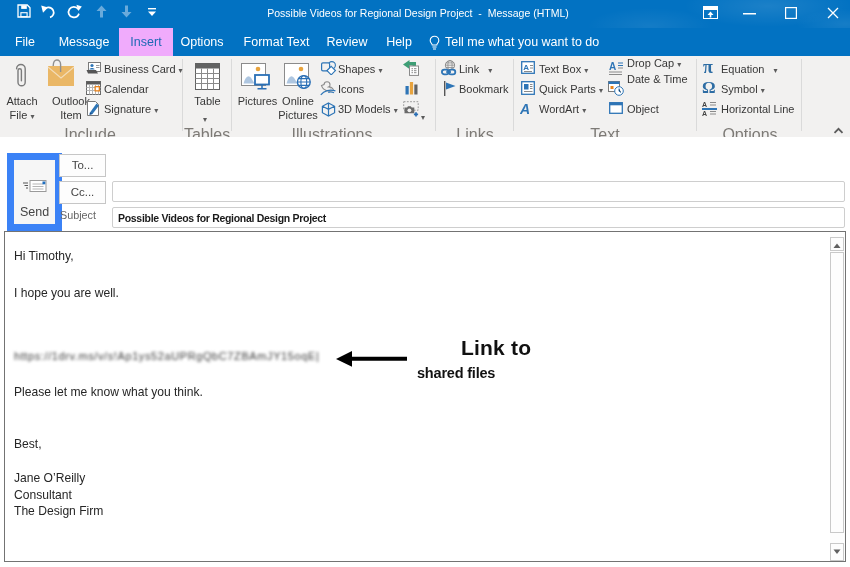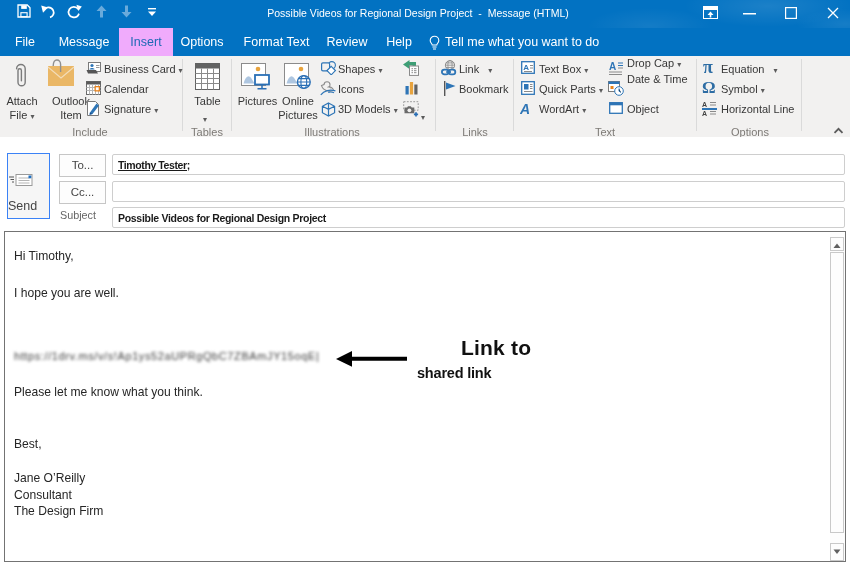--- a/index.html
+++ b/index.html
@@ -10,27 +10,27 @@
   #titlebar{position:absolute;left:0;top:0;width:850px;height:28px;background:radial-gradient(ellipse 120px 30px at 768px 6px, rgba(255,255,255,0.10), rgba(255,255,255,0) 70%),radial-gradient(ellipse 90px 26px at 650px 26px, rgba(255,255,255,0.07), rgba(255,255,255,0) 70%),radial-gradient(ellipse 70px 22px at 845px 24px, rgba(255,255,255,0.08), rgba(255,255,255,0) 70%),#0272c2;}
   #title{position:absolute;top:7px;left:0;width:100%;text-align:center;color:#fff;font-size:10.5px;}
   .qat{position:absolute;top:4px;}
   
   #tabrow{position:absolute;left:0;top:28px;width:850px;height:28px;background:#0272c2;}
   .tab{position:absolute;top:0;height:28px;line-height:28px;color:#fff;font-size:12.5px;text-align:center;}
   #tab-insert{background:#f0abfc;color:#1d69b4;}
   
   #ribbon{position:absolute;left:0;top:56px;width:850px;height:81px;background:#f2f1f0;border-bottom:1px solid #c3c3c3;}
   .gsep{position:absolute;top:2px;width:1px;height:128px;background:#dadada;}
-  .glabel{position:absolute;top:69.5px;font-size:11px;color:#7d7a76;text-align:center;}
+  .glabel{position:absolute;top:69.5px;font-size:16px;color:#7d7a76;text-align:center;}
   .bigbtn{position:absolute;text-align:center;font-size:11px;color:#373737;line-height:14px;}
   .srow{position:absolute;font-size:11px;color:#373737;white-space:nowrap;}
   .dd{font-size:8px;color:#5b5b5b;}
   
   #header{position:absolute;left:0;top:137px;width:850px;height:94px;background:#fff;}
-  #sendbtn{position:absolute;left:7px;top:16px;width:41px;height:64px;background:#f6f6f6;border:1px solid #3b82f6;text-align:left;}
+  #sendbtn{position:absolute;left:7px;top:16px;width:41px;height:64px;background:#f6f6f6;border:7px solid #3b82f6;text-align:center;}
   .hbtn{position:absolute;left:59px;width:45px;height:21px;background:#fdfdfd;border:1px solid #c6c6c6;text-align:center;line-height:21px;font-size:11.5px;color:#444;}
   .hfield{position:absolute;left:112px;width:731px;height:19px;background:#fff;border:1px solid #cecece;border-radius:2px;font-size:10.5px;}
   
   #bodybox{position:absolute;left:4px;top:231px;width:840px;height:329px;background:#fff;border:1px solid #737373;}
   .bline{position:absolute;left:9px;font-size:12.1px;color:#262626;white-space:nowrap;}
   #scroll{position:absolute;right:0px;top:1px;width:15px;height:327px;background:#fdfdfd;}
   .sbtn{position:absolute;left:0px;width:12px;height:12px;background:#fdfdfd;border:1px solid #c9c9c9;}
   #sthumb{position:absolute;left:0px;top:19px;width:12px;height:279px;background:#fdfdfd;border:1px solid #c9c9c9;}
 </style>
 </head>
@@ -292,37 +292,34 @@
         <rect x="8" y="1.5" width="16" height="11" fill="#fff" stroke="#9a9a9a"></rect>
         <path stroke="#b5b5b5" fill="none" d="M10.5,5h11 M10.5,7.5h11 M10.5,10h11"></path>
         <rect x="20.5" y="2.5" width="2.8" height="2.8" fill="#1f6fc0"></rect>
         <path stroke="#555" d="M1,4h5 M2.5,6.5h3.5 M4,9h2"></path>
       </svg>
       <div style="font-size:12.5px;color:#444;margin-top:8px;">Send</div>
     </div>
     <div class="hbtn" style="top:17px;">To...</div>
     <div class="hbtn" style="top:44px;">Cc...</div>
     <div class="abs" style="left:60px;top:72px;font-size:10.8px;color:#666;">Subject</div>
-    <div class="hfield" style="top:17px;">
-        <span style="position:absolute;left:5px;top:4px;font-weight:bold;color:#1a1a1a;text-decoration:underline;letter-spacing:-0.4px;">Timothy Tester;</span>
-      </div>
     <div class="hfield" style="top:44px;"></div>
     <div class="hfield" style="top:70px;">
         <span style="position:absolute;left:5px;top:4px;font-weight:bold;color:#1a1a1a;letter-spacing:-0.3px;">Possible Videos for Regional Design Project</span>
       </div>
   </div>
 
   <div id="bodybox">
     <div class="bline" style="top:17px;">Hi Timothy,</div>
     <div class="bline" style="top:54px;">I hope you are well.</div>
     <div class="bline" style="top:118px;color:#3a3a3a;filter:blur(1.5px);font-size:11px;letter-spacing:0.6px;">https://1drv.ms/v/s!Ap1ys52aUPRgQbC7ZBAmJY15oqE|</div>
     <svg class="abs" style="left:331px;top:118px" width="71" height="18" viewBox="0 0 71 18">
         <path fill="#000" d="M71,6.8 L16,6.8 L16,1 L0,8.9 L16,16.8 L16,10.8 L71,10.8 z"></path>
       </svg>
-    <div class="abs" style="left:412px;top:104px;width:70px;text-align:center;font-weight:bold;color:#111;white-space:nowrap;line-height:23px;"><span style="font-size:21px;letter-spacing:0.2px;margin-left:44px;">Link to</span><br><span style="font-size:14.5px;letter-spacing:-0.2px;">shared link</span></div>
+    <div class="abs" style="left:412px;top:104px;width:70px;text-align:center;font-weight:bold;color:#111;white-space:nowrap;line-height:23px;"><span style="font-size:21px;letter-spacing:0.2px;margin-left:44px;">Link to</span><br><span style="font-size:14.5px;letter-spacing:-0.2px;">shared files</span></div>
     <div class="bline" style="top:153px;">Please let me know what you think.</div>
     <div class="bline" style="top:205px;">Best,</div>
     <div class="bline" style="top:239px;">Jane O’Reilly</div>
     <div class="bline" style="top:256px;">Consultant</div>
     <div class="bline" style="top:272px;">The Design Firm</div>
     <div id="scroll">
       <div class="sbtn" style="top:4px;"><svg width="12" height="12" viewBox="0 0 12 12">
             <path fill="#606060" d="M6,3.5 L9.5,8 L2.5,8 z"></path>
           </svg></div>
       <div id="sthumb"></div>

